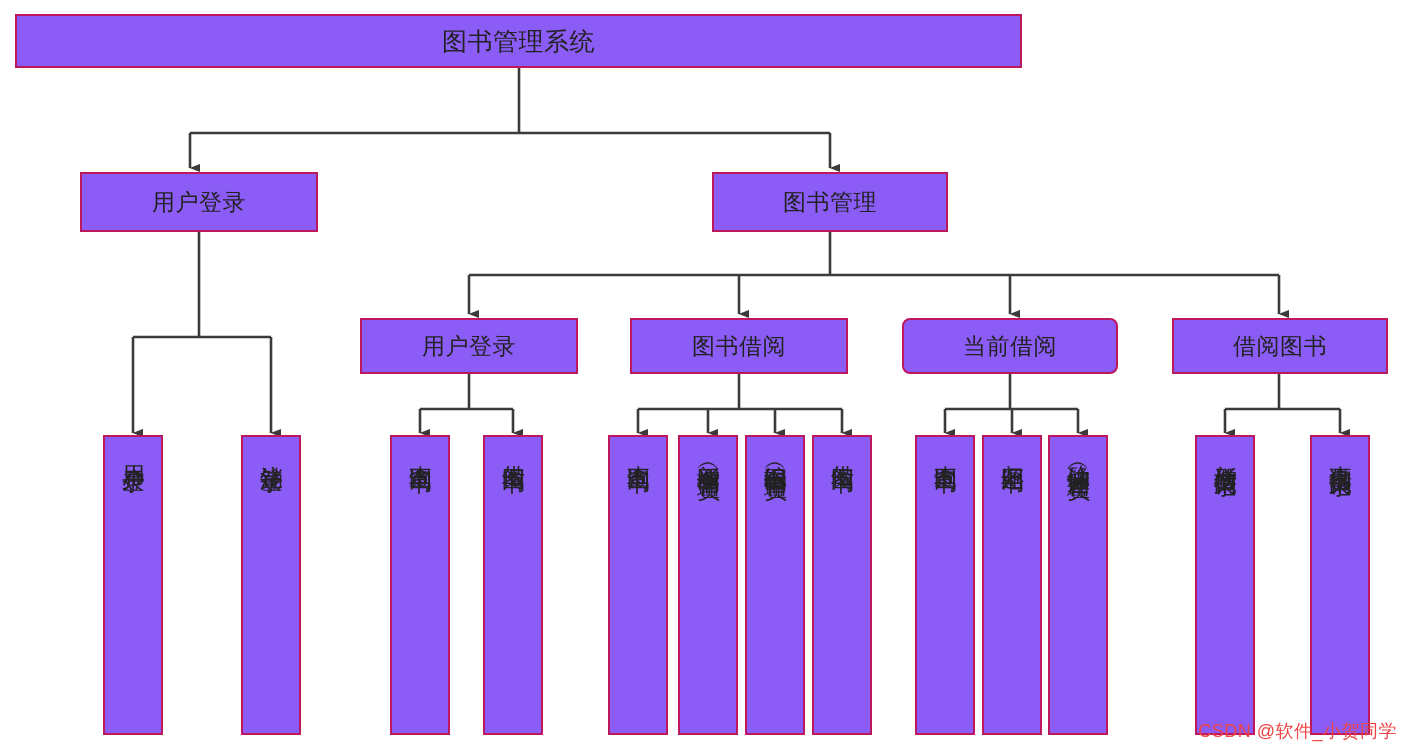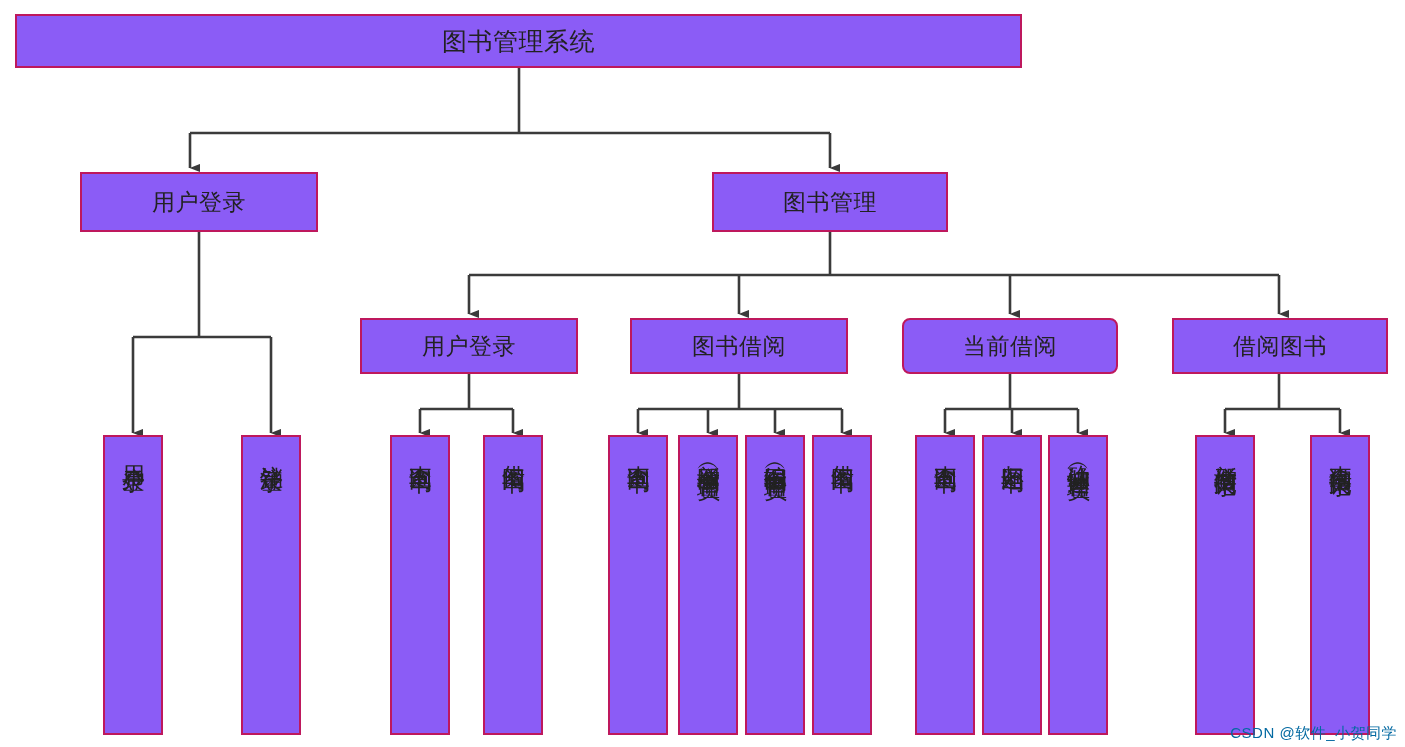--- a/index.html
+++ b/index.html
@@ -60,22 +60,22 @@
     text-orientation: upright;
     font-size: 23px;
     line-height: 1.04;
     letter-spacing: 2px;
     white-space: nowrap;
   }
   .watermark {
     position: absolute;
     right: 8px;
     bottom: 4px;
-    font-size: 15px;
-    color: #0369a1;
+    font-size: 18px;
+    color: #ef4444;
     letter-spacing: 0.5px;
     white-space: nowrap;
     text-align: right;
   }
 </style>
 </head>
 <body>
 
 <div id="canvas">
 

